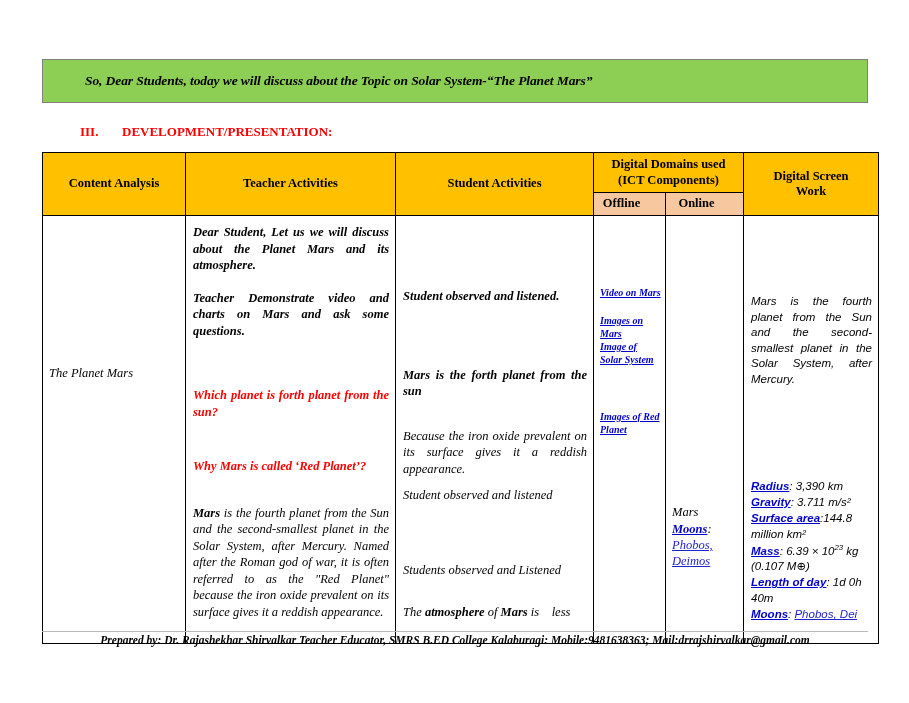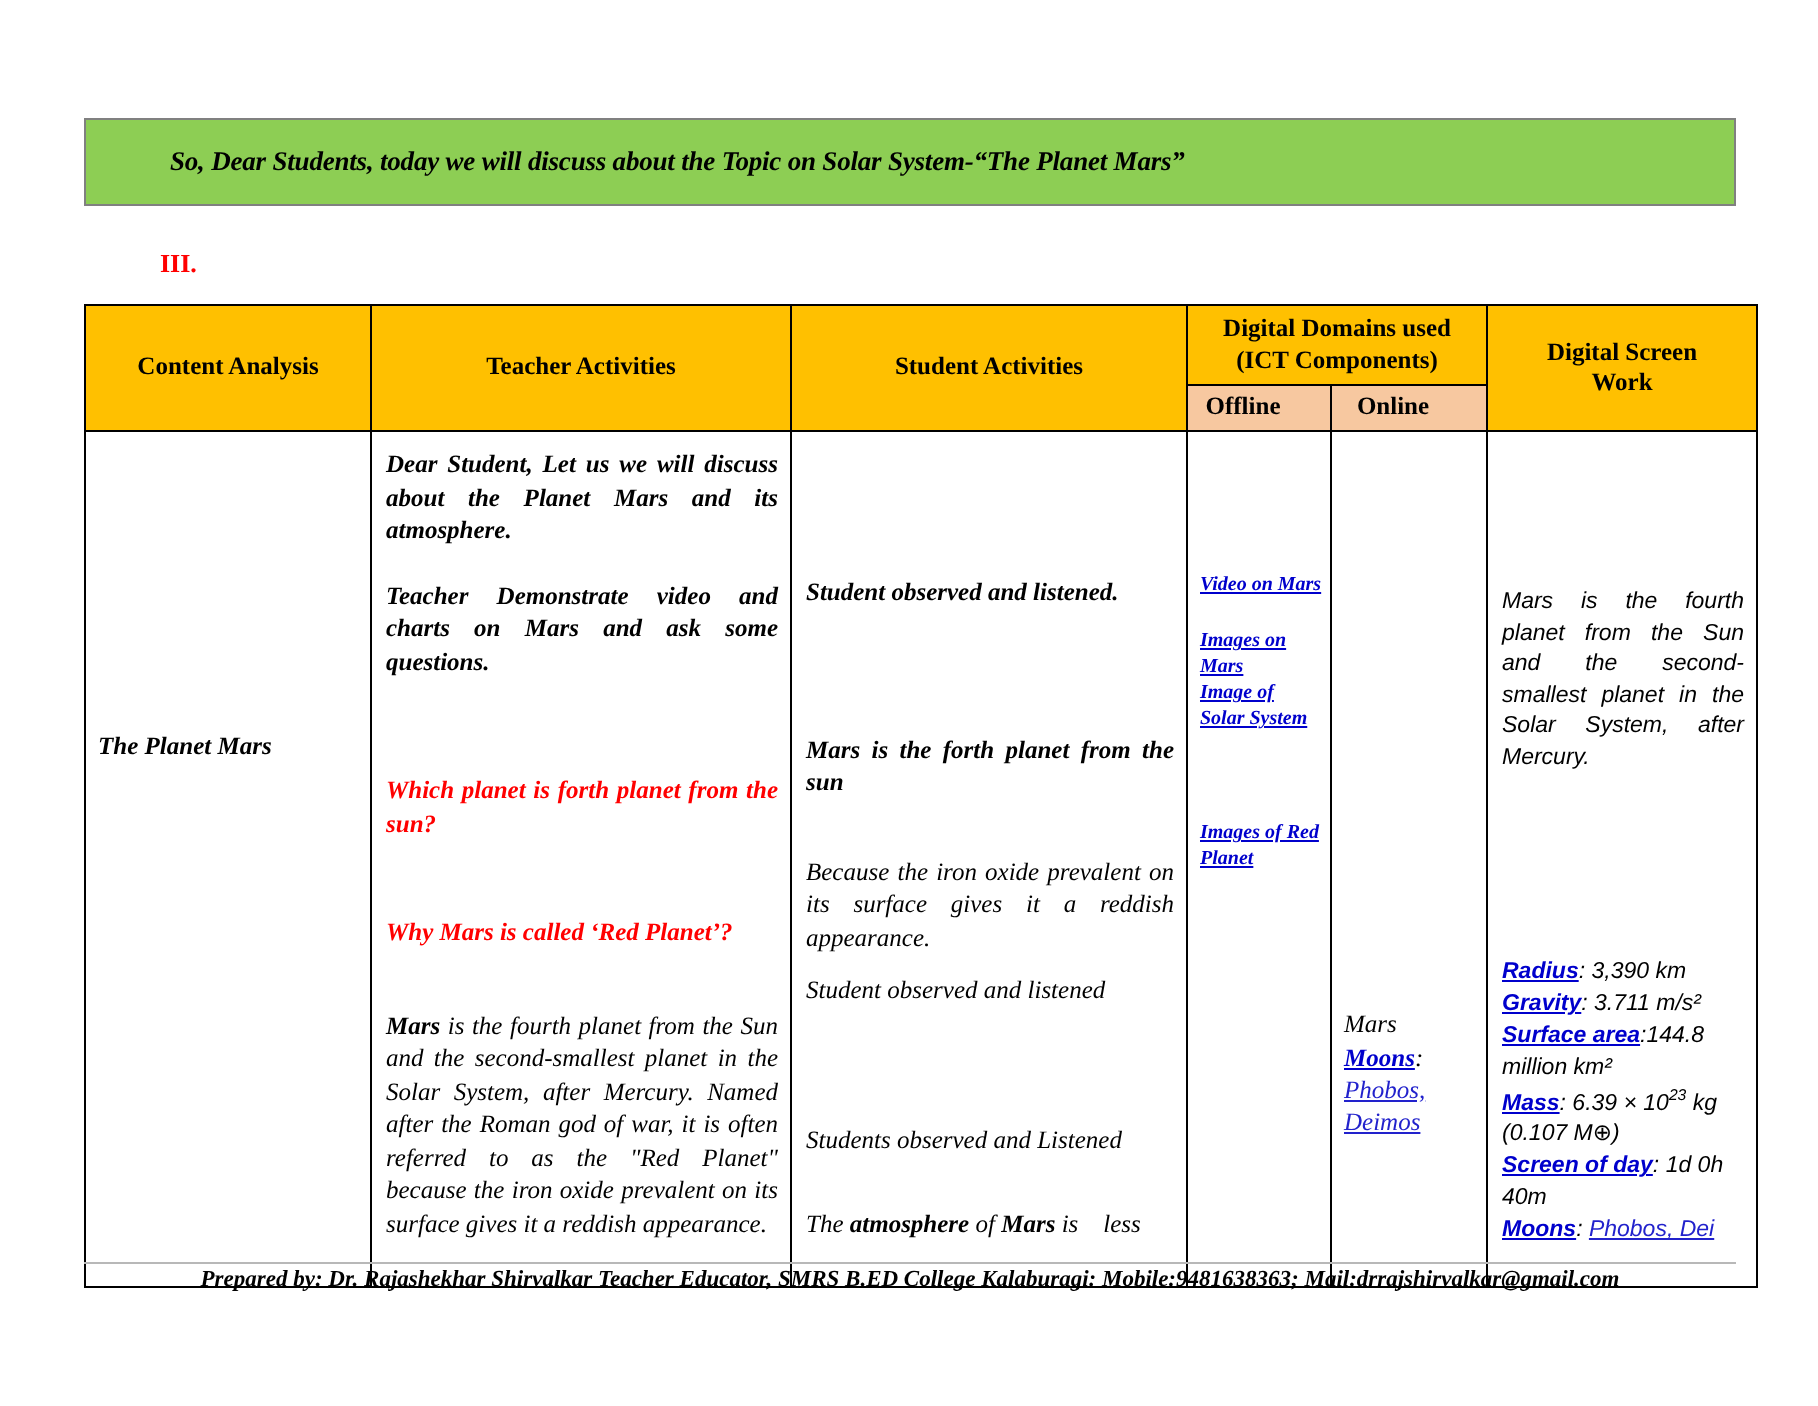--- a/index.html
+++ b/index.html
@@ -91,21 +91,21 @@
     padding: 6px 6px 0 7px;
     height: 421px;
     overflow: hidden;
     box-sizing: border-box;
   }
 
   
   .content-analysis {
     font-size: 12.5px;
     font-style: italic;
-    font-weight: bold;
+    font-weight: normal;
     padding-top: 150px;
     padding-left: 6px;
   }
 
   
   .para {
     font-size: 12.5px;
     font-style: italic;
     line-height: 1.32;
     text-align: justify;
@@ -206,20 +206,21 @@
 </style>
 </head>
 <body>
 
 <div class="banner">
   <div class="banner-text">So, Dear Students, today we will discuss about the Topic on Solar System-“The Planet  Mars”</div>
 </div>
 
 <div class="section-heading">
   <span class="section-num">III.</span>
+  <span class="section-label">DEVELOPMENT/PRESENTATION:</span>
 </div>
 
 <table class="tbl">
   <colgroup>
     <col style="width:143px">
     <col style="width:210px">
     <col style="width:198px">
     <col style="width:72px">
     <col style="width:78px">
     <col style="width:135px">
@@ -292,21 +293,21 @@
     </td>
 
     <td>
       <div class="dsw">
         <p class="dsw-desc" style="margin-top:72px;">Mars is the fourth planet from the Sun and the second-smallest planet in the Solar System, after Mercury.</p>
         <div class="dsw-facts" style="margin-top:92px;">
           <div class="fact"><span class="fact-label">Radius</span><span class="fact-val">: </span><span class="fact-val">3,390 km</span></div>
           <div class="fact"><span class="fact-label">Gravity</span><span class="fact-val">: </span><span class="fact-val">3.711 m/s²</span></div>
           <div class="fact"><span class="fact-label">Surface area</span><span class="fact-val">:</span><span class="fact-val">144.8 million km²</span></div>
           <div class="fact"><span class="fact-label">Mass</span><span class="fact-val">: </span><span class="fact-val">6.39  ×  10</span><sup class="fact-val">23</sup><span class="fact-val"> kg (0.107 M⊕)</span></div>
-          <div class="fact"><span class="fact-label">Screen of day</span><span class="fact-val">: </span><span class="fact-val">1d 0h 40m</span></div>
+          <div class="fact"><span class="fact-label">Length of day</span><span class="fact-val">: </span><span class="fact-val">1d 0h 40m</span></div>
           <div class="fact"><span class="fact-label">Moons</span><span class="fact-val">: </span><a class="fact-val-link">Phobos, Dei</a></div>
         </div>
       </div>
     </td>
   </tr>
 </tbody>
   </table>
 
 <div class="footer-rule"></div>
 <div class="footer">Prepared by: Dr. Rajashekhar Shirvalkar Teacher Educator, SMRS B.ED College Kalaburagi: Mobile:9481638363; Mail:drrajshirvalkar@gmail.com</div>

